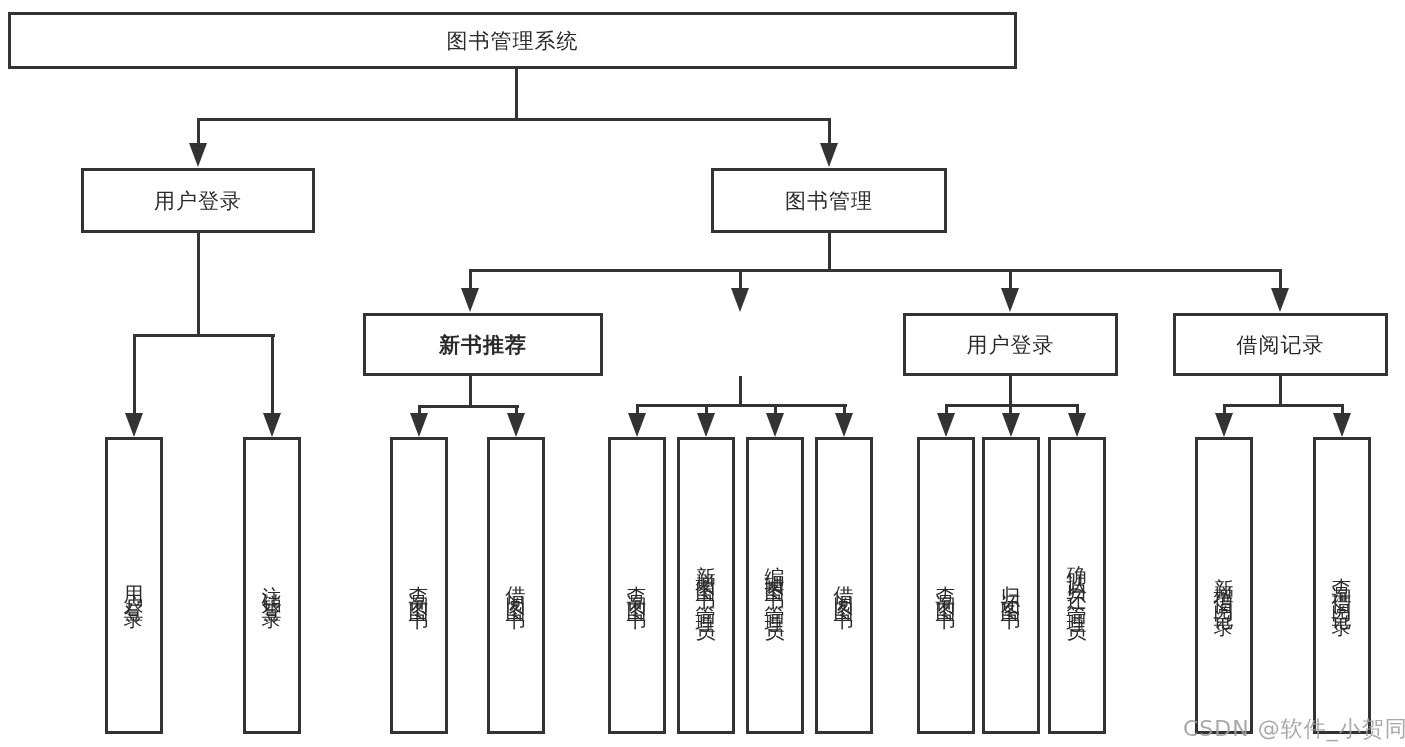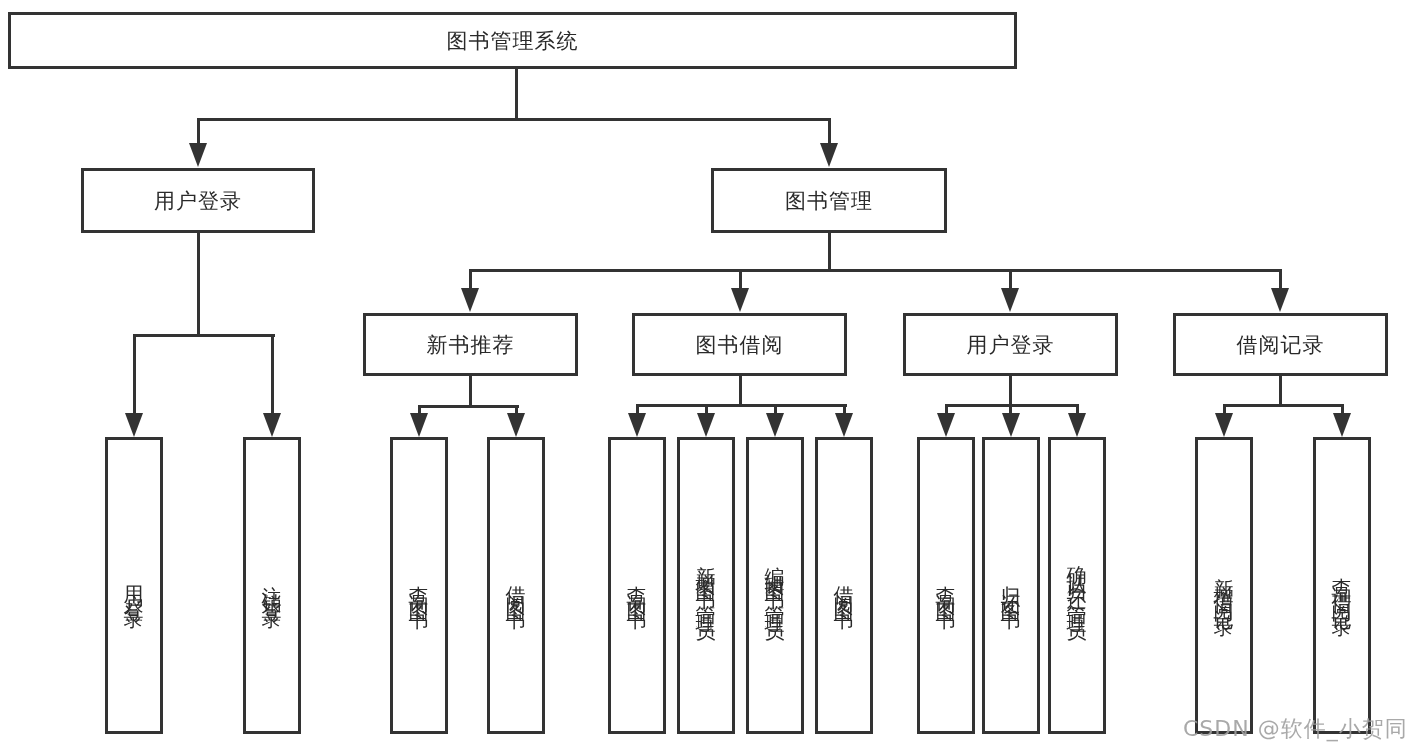--- a/index.html
+++ b/index.html
@@ -94,22 +94,21 @@
     <div class="vline" style="left:469px; top:269px; height:23px;"></div>
     <div class="arrow" style="left:461px; top:288px;"></div>
     <div class="vline" style="left:739px; top:269px; height:23px;"></div>
     <div class="arrow" style="left:731px; top:288px;"></div>
     <div class="vline" style="left:1009px; top:269px; height:23px;"></div>
     <div class="arrow" style="left:1001px; top:288px;"></div>
     <div class="vline" style="left:1279px; top:269px; height:23px;"></div>
     <div class="arrow" style="left:1271px; top:288px;"></div>
   </div>
 
-  <div class="box h" style="left:363px; top:313px; width:215px; height:63px;">新书推荐</div>
-  <div class="box h" style="left:632px; top:313px; width:215px; height:63px;">图书借阅</div>
+  <div class="box h" style="left:363px; top:313px; width:240px; height:63px;font-weight:bold;">新书推荐</div>
   <div class="box h" style="left:903px; top:313px; width:215px; height:63px;">用户登录</div>
   <div class="box h" style="left:1173px; top:313px; width:215px; height:63px;">借阅记录</div>
 
   <div>
     <div class="vline" style="left:469px; top:376px; height:32px;"></div>
     <div class="hline" style="left:418px; top:405px; width:101px;"></div>
     <div class="vline" style="left:418px; top:405px; height:12px;"></div>
     <div class="arrow" style="left:410px; top:413px;"></div>
     <div class="vline" style="left:515px; top:405px; height:12px;"></div>
     <div class="arrow" style="left:507px; top:413px;"></div>

